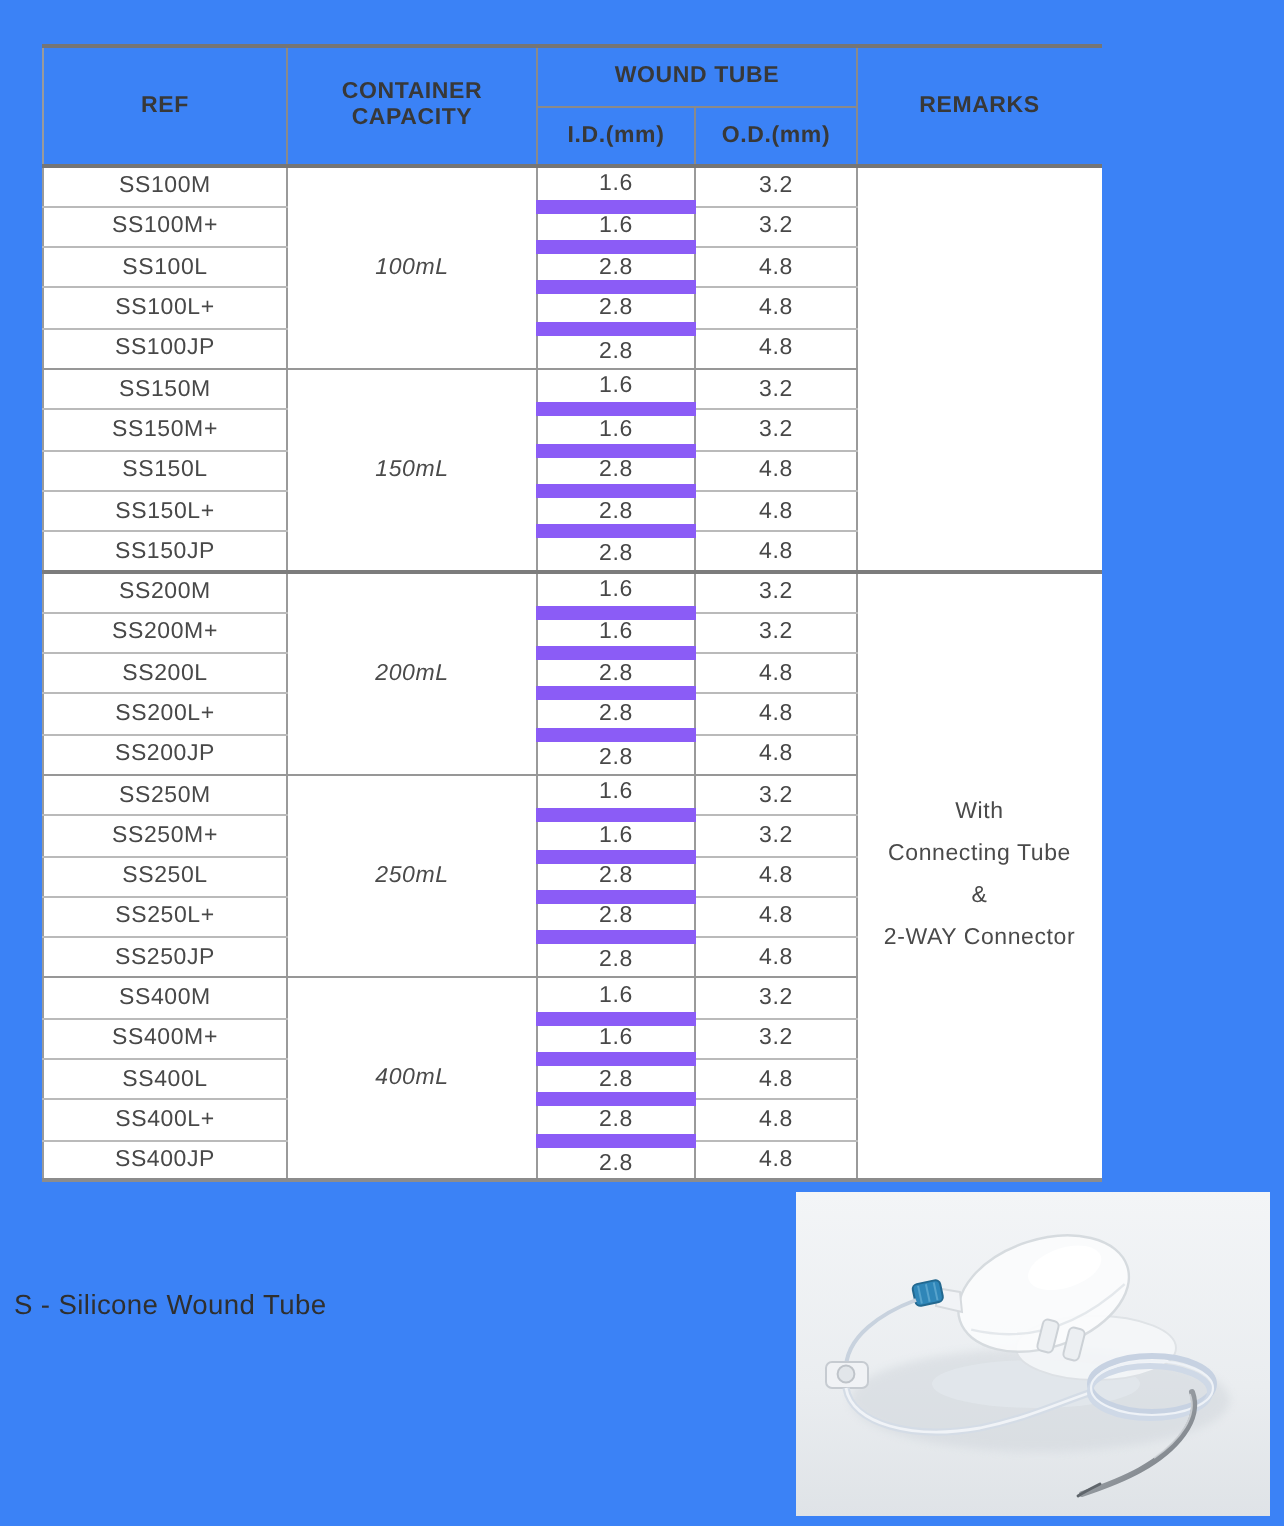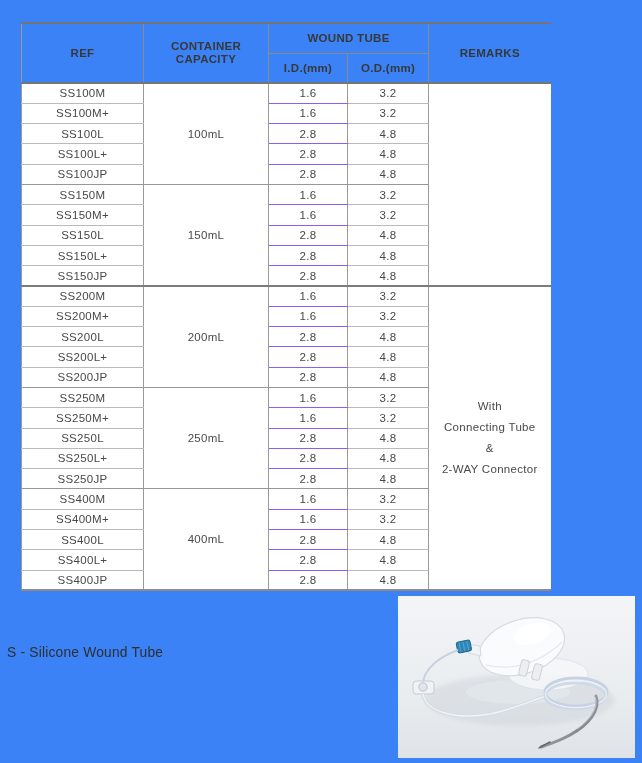--- a/index.html
+++ b/index.html
@@ -25,23 +25,23 @@
   thead th { font-weight:bold; color:#383838; height:20px; }
   .h-ref, .h-cap { border-right:1px solid #8a8a8a; border-bottom:2px solid #757575; }
   .h-wound { border-right:1px solid #8a8a8a; border-bottom:1px solid #8a8a8a;margin-left:36px; }
   .h-remarks { border-bottom:2px solid #757575;margin-left:36px; }
   .h-id { border-right:1px solid #8a8a8a; border-bottom:2px solid #757575; }
   .h-od { border-right:1px solid #8a8a8a; border-bottom:2px solid #757575; }
   .cap-wrap { width:90px; margin:16px auto; line-height:13px; }
 
   tbody td { height:20.3px; color:#484848; background:#fff; }
   td.c-ref  { border-right:1px solid #9a9a9a; border-bottom:1px solid #bababa; }
-  td.c-id   { border-right:1px solid #9a9a9a; border-bottom:1px solid #8b5cf6; }
+  td.c-id   { border-right:1px solid #9a9a9a; border-bottom:7px solid #8b5cf6; }
   td.c-od   { border-right:1px solid #9a9a9a; border-bottom:1px solid #bababa; }
-  td.c-cap  { border-right:1px solid #9a9a9a; border-bottom:1px solid #979797; font-size:12px; color:#4a4a4a; }
+  td.c-cap  { border-right:1px solid #9a9a9a; border-bottom:1px solid #979797; font-size:12px; color:#4a4a4a;font-style:italic; }
   td.c-remarks { border-bottom:0; font-size:12px; color:#4a4a4a; line-height:21px; }
   tr.group-end td.c-ref, tr.group-end td.c-id, tr.group-end td.c-od { border-bottom:1px solid #979797; }
   tr.strong-end td.c-ref, tr.strong-end td.c-id, tr.strong-end td.c-od { border-bottom:2px solid #7c7c7c; }
   td.strong-bottom { border-bottom:2px solid #7c7c7c !important; }
 
   
   .legend {
     position:absolute; left:7px; top:613px;
     font-size:13.8px; line-height:15.8px; color:#2f2f2f;
     white-space:pre; letter-spacing:0.2px;

